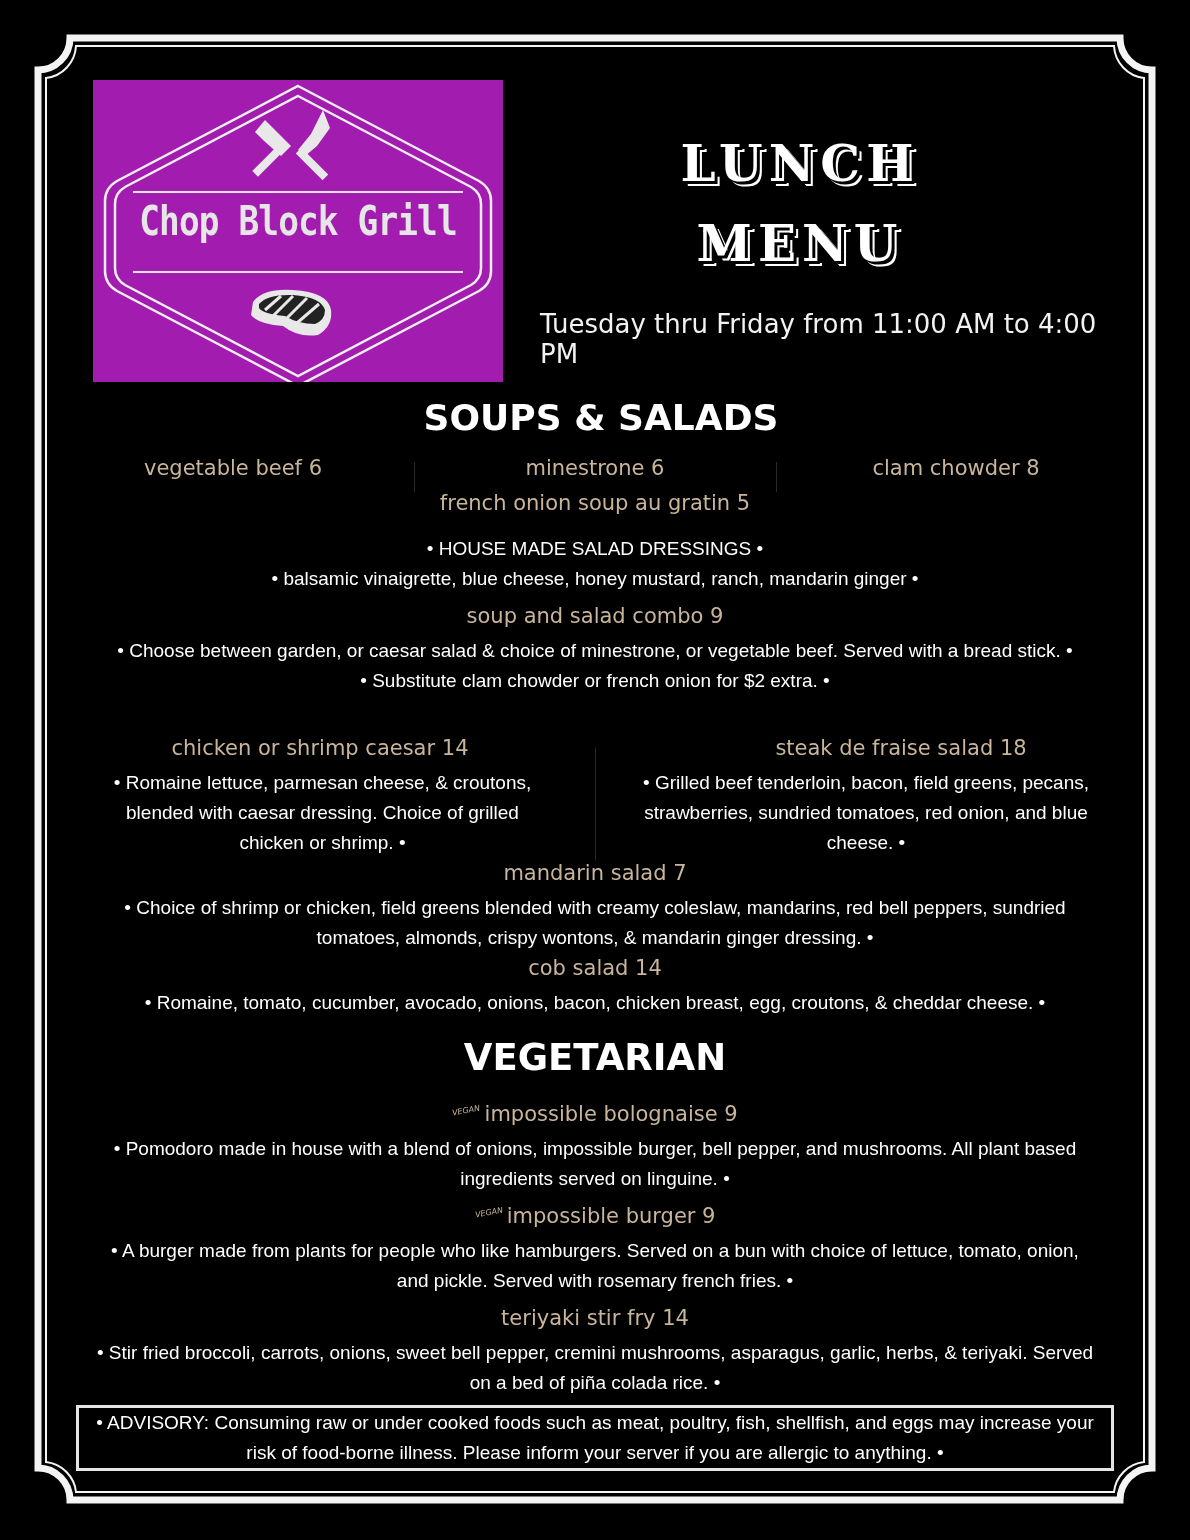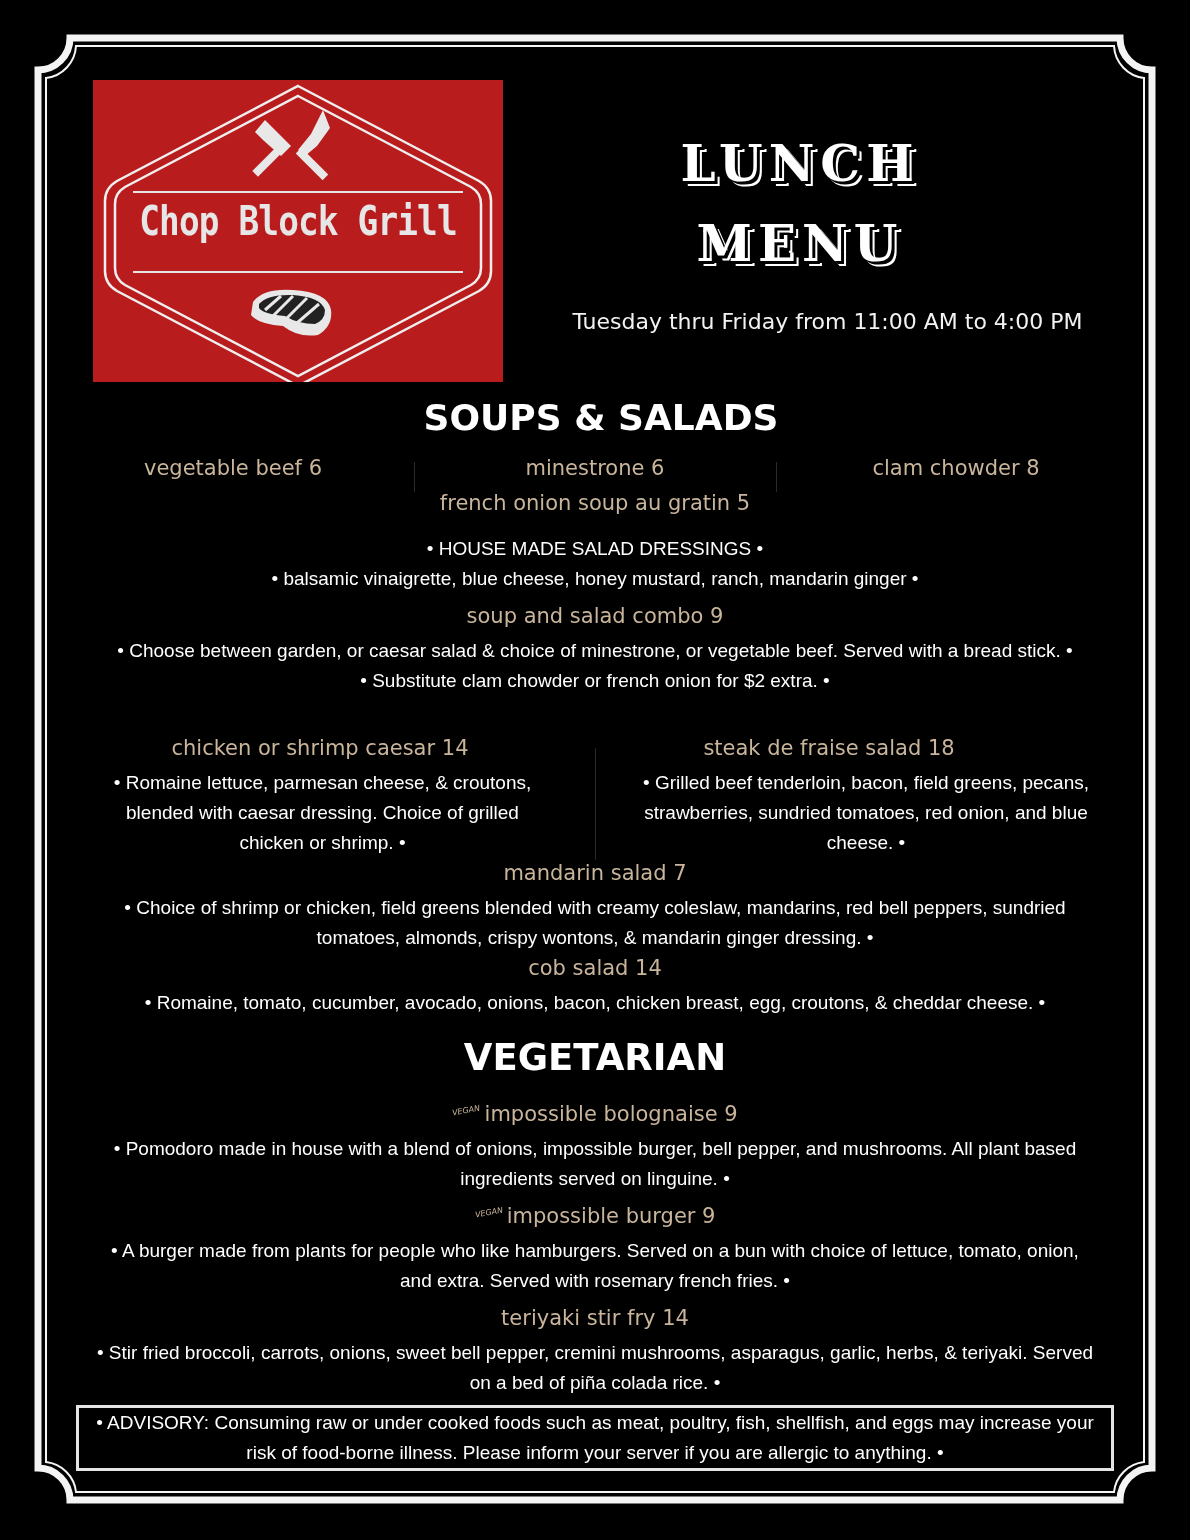--- a/index.html
+++ b/index.html
@@ -1,29 +1,29 @@
 <!DOCTYPE html>
 <html><head>
 <meta charset="utf-8">
 <style>
   html, body { margin:0; padding:0; background:#000; }
   body { width:1190px; height:1540px; position:relative; overflow:hidden;
          font-family:"Liberation Sans", sans-serif; color:#fff; }
   .frame-svg { position:absolute; left:0; top:0; width:1190px; height:1540px; }
-  .logo-box { position:absolute; left:93px; top:80px; width:410px; height:302px; background:#b91c1c; }
+  .logo-box { position:absolute; left:93px; top:80px; width:410px; height:302px; background:#a21caf; }
   .logo-svg { position:absolute; left:0; top:0; width:410px; height:302px; }
   .logo-text { position:absolute; left:0; width:410px; top:118px; text-align:center;
                font-family:"DejaVu Sans Mono", monospace; font-weight:bold; font-size:40px;
                color:#e6e6e6; letter-spacing:-1px; transform:scaleX(0.86); transform-origin:center; }
   .title { position:absolute; left:600px; width:400px; text-align:center;
            font-family:"DejaVu Serif", serif; font-weight:bold; font-size:50px; letter-spacing:6px;
            color:#fff; text-shadow:3px 3px 0 #000, 5px 5px 0 #fff; }
   .title.l1 { top:134px; } .title.l2 { top:214px; }
-  .hours { position:absolute; left:540px; width:575px; top:309px; text-align:center;
-           font-family:"DejaVu Sans", sans-serif; font-size:22px; color:#f2f2f2; }
+  .hours { position:absolute; left:540px; width:575px; top:309px; 
+           font-family:"DejaVu Sans", sans-serif; font-size:26px; color:#f2f2f2; }
   .sec-head { position:absolute; left:0; width:1190px; text-align:center; font-weight:bold;
               font-family:"DejaVu Sans", sans-serif; color:#fff; }
   .name { position:absolute; text-align:center; font-family:"DejaVu Sans", sans-serif;
           font-size:21px; color:#c9b59b; white-space:nowrap; }
   .desc { position:absolute; text-align:center; font-family:"Liberation Sans", sans-serif;
           font-size:19px; color:#fff; line-height:30px; }
   .vdiv { position:absolute; width:1px; background:#2a2a2a; }
   .vegan { font-size:8px; font-style:italic; color:#c9b59b; vertical-align:8px; margin-right:4px; display:inline-block; transform:rotate(-10deg); }
   .advisory { position:absolute; left:76px; top:1405px; width:1032px; height:60px;
               border:3px solid #e5e5e5; text-align:center; font-size:19px; line-height:30px; color:#fff; }
@@ -73,37 +73,37 @@
 <div class="desc" style="left:0;width:1190px;top:534px;">• HOUSE MADE SALAD DRESSINGS •</div>
 <div class="desc" style="left:0;width:1190px;top:564px;">• balsamic vinaigrette, blue cheese, honey mustard, ranch, mandarin ginger •</div>
 
 <div class="name" style="left:345px;width:500px;top:604px;">soup and salad combo  9</div>
 <div class="desc" style="left:80px;width:1030px;top:636px;">• Choose between garden, or caesar salad &amp; choice of minestrone, or vegetable beef. Served with a bread stick. •</div>
 <div class="desc" style="left:80px;width:1030px;top:666px;">• Substitute clam chowder or french onion for $2 extra. •</div>
 
 <div class="name" style="left:95px;width:450px;top:736px;">chicken or shrimp caesar  14</div>
 <div class="desc" style="left:95px;width:455px;top:768px;">• Romaine lettuce, parmesan cheese, &amp; croutons, blended with caesar dressing. Choice of grilled chicken or shrimp. •</div>
 <div class="vdiv" style="left:595px;top:748px;height:112px;"></div>
-<div class="name" style="left:594px;width:470px;top:736px;text-align:center;">steak de fraise salad  18</div>
+<div class="name" style="left:666px;width:470px;top:736px;text-align:center;">steak de fraise salad  18</div>
 <div class="desc" style="left:630px;width:472px;top:768px;">• Grilled beef tenderloin, bacon, field greens, pecans, strawberries, sundried tomatoes, red onion, and blue cheese. •</div>
 
 <div class="name" style="left:345px;width:500px;top:861px;">mandarin salad  7</div>
 <div class="desc" style="left:90px;width:1010px;top:893px;">• Choice of shrimp or chicken, field greens blended with creamy coleslaw, mandarins, red bell peppers, sundried tomatoes, almonds, crispy wontons, &amp; mandarin ginger dressing. •</div>
 
 <div class="name" style="left:345px;width:500px;top:956px;">cob salad  14</div>
 <div class="desc" style="left:80px;width:1030px;top:988px;">• Romaine, tomato, cucumber, avocado, onions, bacon, chicken breast, egg, croutons, &amp; cheddar cheese. •</div>
 
 <div class="sec-head" style="top:1036px;font-size:37px;">VEGETARIAN</div>
 
 <div class="name" style="left:345px;width:500px;top:1102px;">
   <span class="vegan">VEGAN</span><span>impossible bolognaise  9</span>
 </div>
 <div class="desc" style="left:100px;width:990px;top:1134px;">• Pomodoro made in house with a blend of onions, impossible burger, bell pepper, and mushrooms.  All plant based ingredients served on linguine. •</div>
 
 <div class="name" style="left:345px;width:500px;top:1204px;">
   <span class="vegan">VEGAN</span><span>impossible burger  9</span>
 </div>
-<div class="desc" style="left:100px;width:990px;top:1236px;">• A burger made from plants for people who like hamburgers. Served on a bun with choice of lettuce, tomato, onion, and extra.  Served with rosemary french fries. •</div>
+<div class="desc" style="left:100px;width:990px;top:1236px;">• A burger made from plants for people who like hamburgers. Served on a bun with choice of lettuce, tomato, onion, and pickle.  Served with rosemary french fries. •</div>
 
 <div class="name" style="left:345px;width:500px;top:1306px;">teriyaki stir fry  14</div>
 <div class="desc" style="left:90px;width:1010px;top:1338px;">• Stir fried broccoli, carrots, onions, sweet bell pepper, cremini mushrooms,  asparagus, garlic, herbs, &amp; teriyaki. Served on a bed of piña colada rice. •</div>
 
 <div class="advisory">• ADVISORY:  Consuming raw or under cooked foods such as meat, poultry, fish, shellfish, and eggs may increase your risk of food-borne illness. Please inform your server if you are allergic to anything. •</div>
 
 </body></html>

